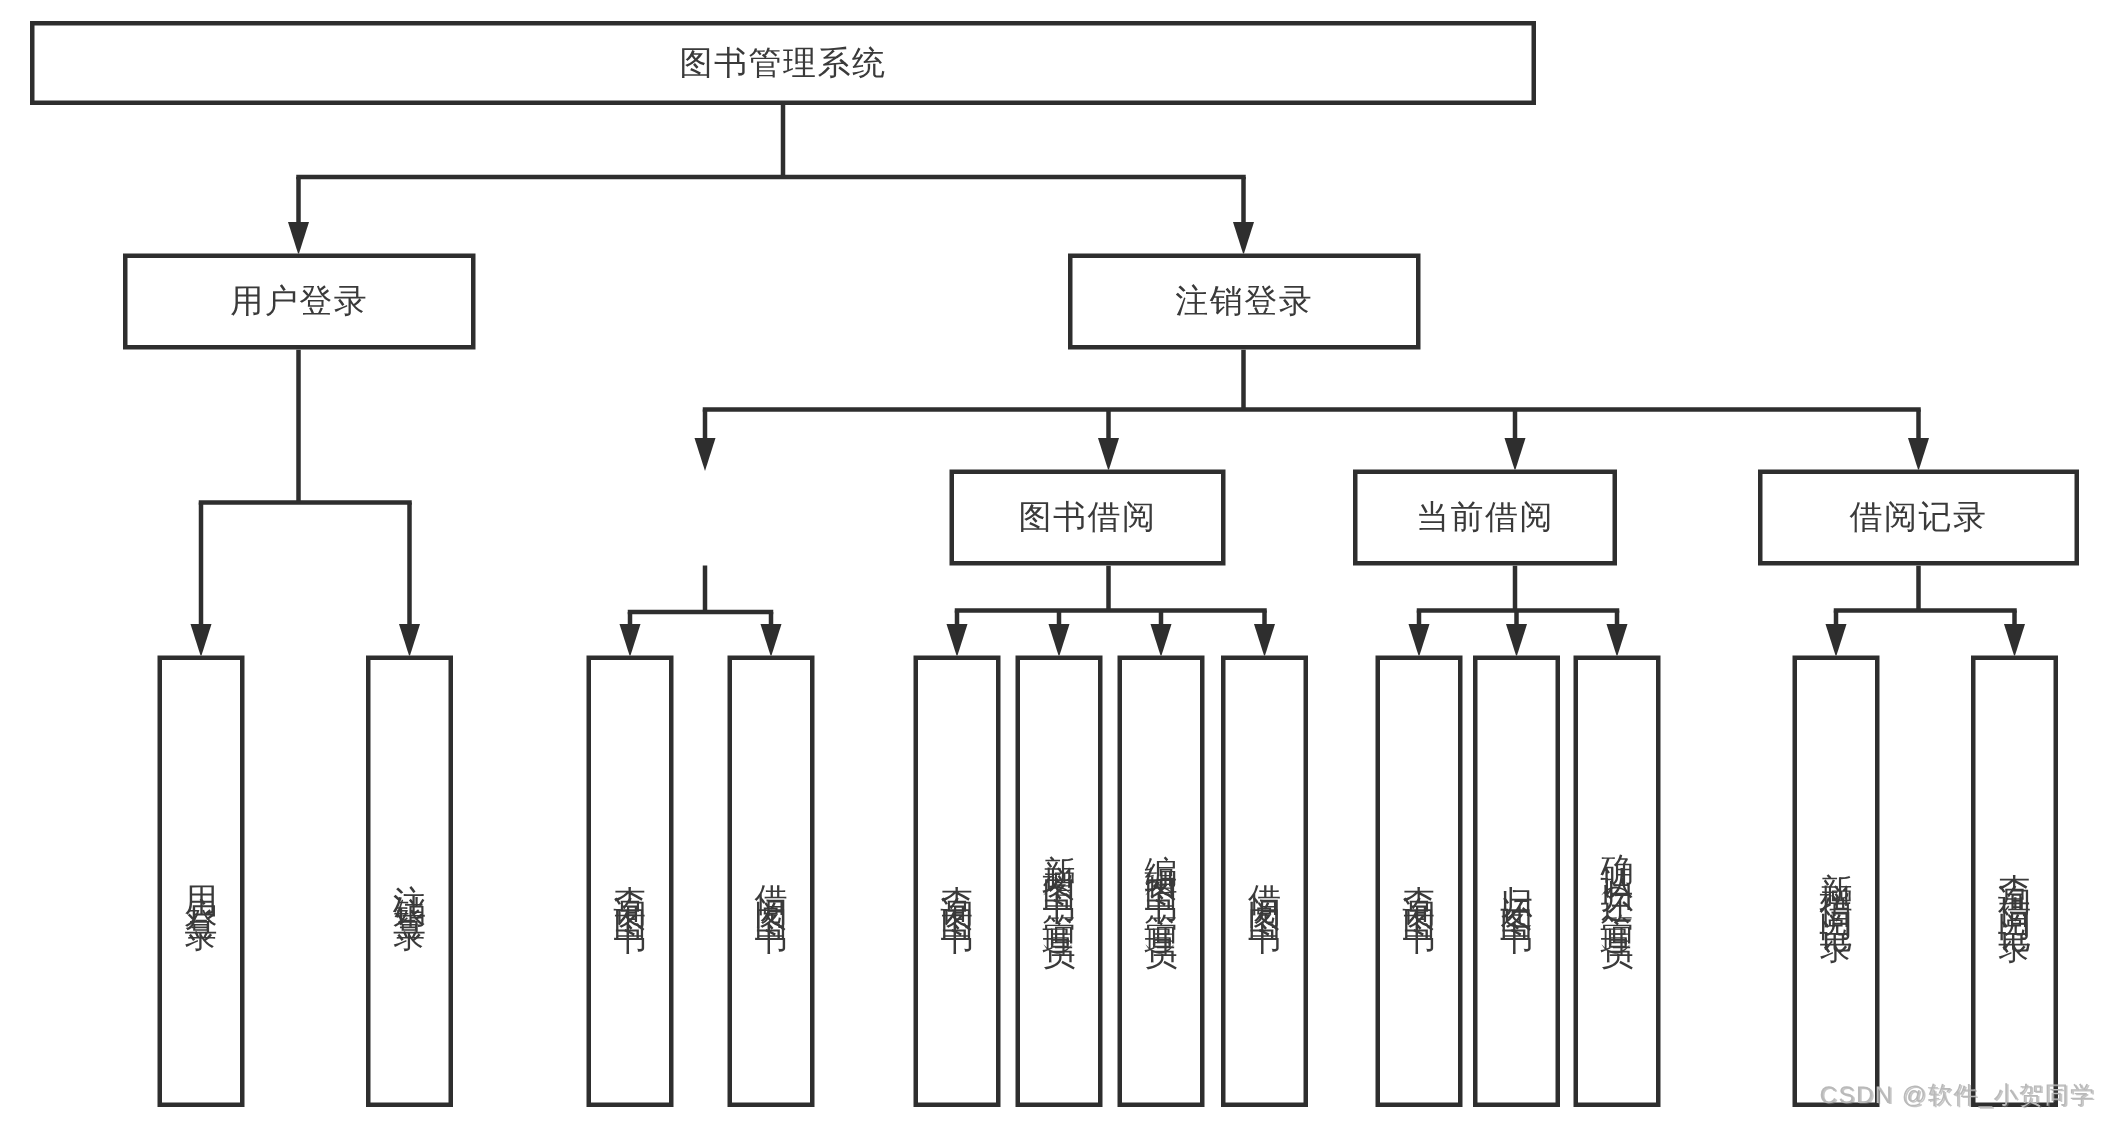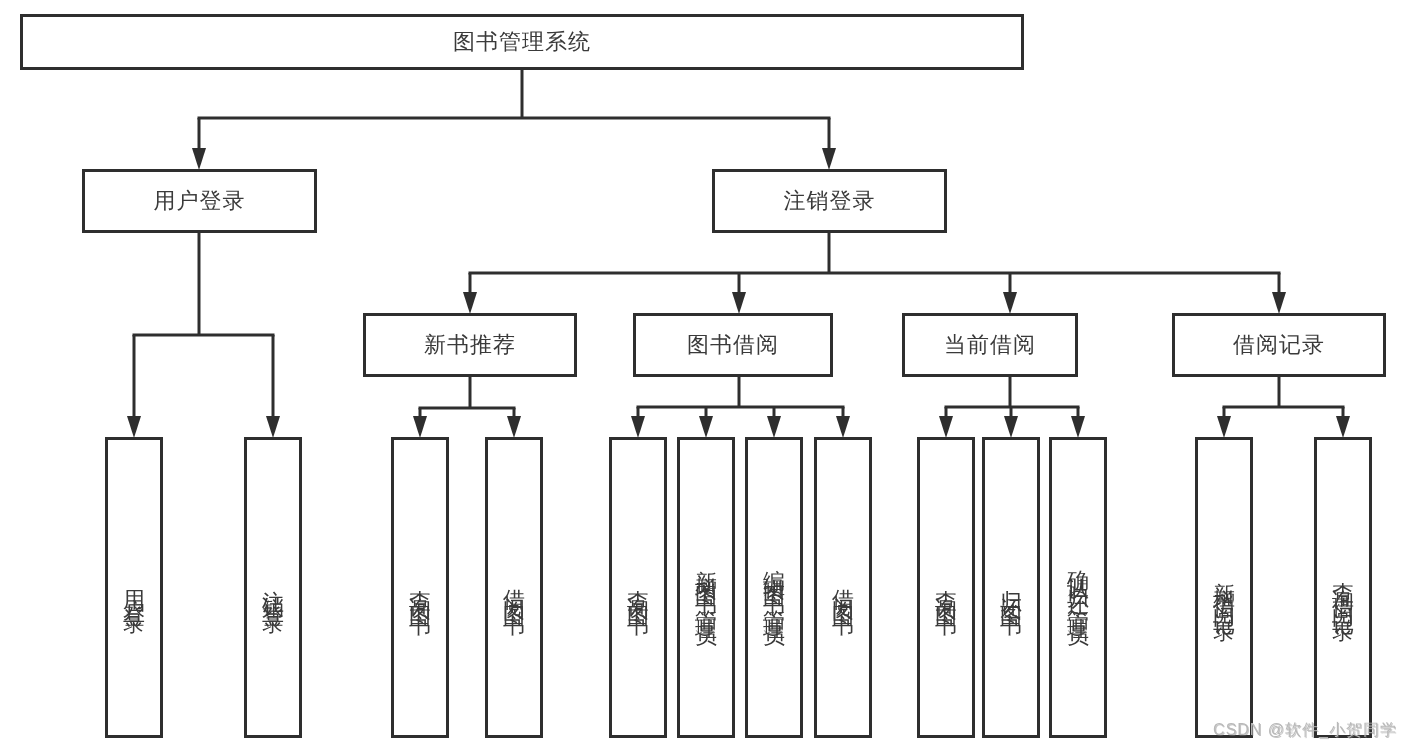--- a/index.html
+++ b/index.html
@@ -121,22 +121,21 @@
     <polygon class="ah" points="1217,416 1231,416 1224,438"></polygon>
     <path class="ln" d="M1343 407 V418"></path>
     <polygon class="ah" points="1336,416 1350,416 1343,438"></polygon>
   </svg>
 
   <div class="node" style="left:20px;top:14px;width:1004px;height:56px">图书管理系统</div>
 
   <div class="node" style="left:82px;top:169px;width:235px;height:64px">用户登录</div>
   <div class="node" style="left:712px;top:169px;width:235px;height:64px">注销登录</div>
 
-  <div class="node" style="left:363px;top:313px;width:214px;height:64px">新书推荐</div>
-  <div class="node" style="left:633px;top:313px;width:200px;height:64px">图书借阅</div>
+  <div class="node" style="left:633px;top:313px;width:184px;height:64px">图书借阅</div>
   <div class="node" style="left:902px;top:313px;width:176px;height:64px">当前借阅</div>
   <div class="node" style="left:1172px;top:313px;width:214px;height:64px">借阅记录</div>
 
   <div class="node v" style="left:105px;top:437px;width:58px;height:301px">用户登录</div>
   <div class="node v" style="left:244px;top:437px;width:58px;height:301px">注销登录</div>
 
   <div class="node v" style="left:391px;top:437px;width:58px;height:301px">查询图书</div>
   <div class="node v" style="left:485px;top:437px;width:58px;height:301px">借阅图书</div>
 
   <div class="node v" style="left:609px;top:437px;width:58px;height:301px">查询图书</div>

